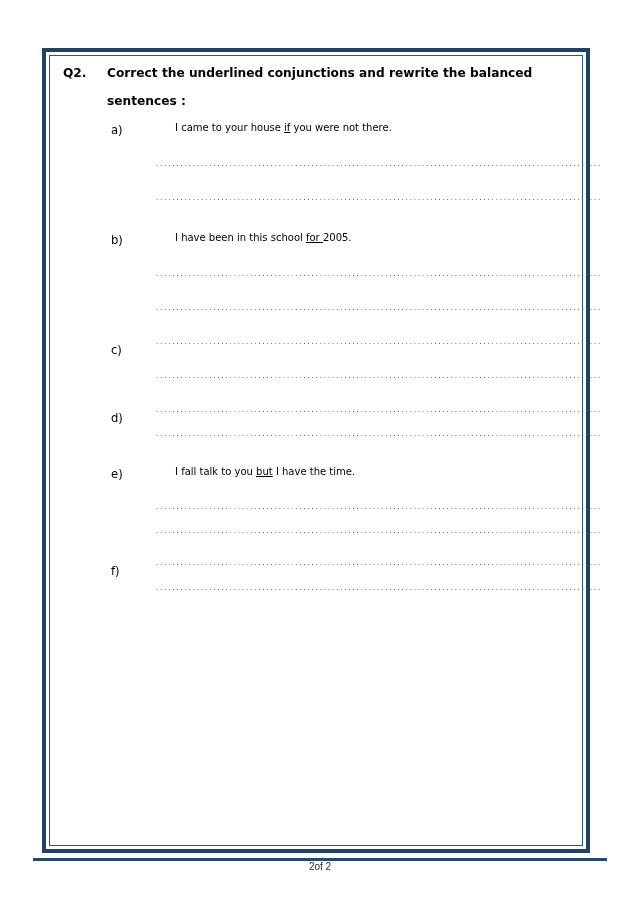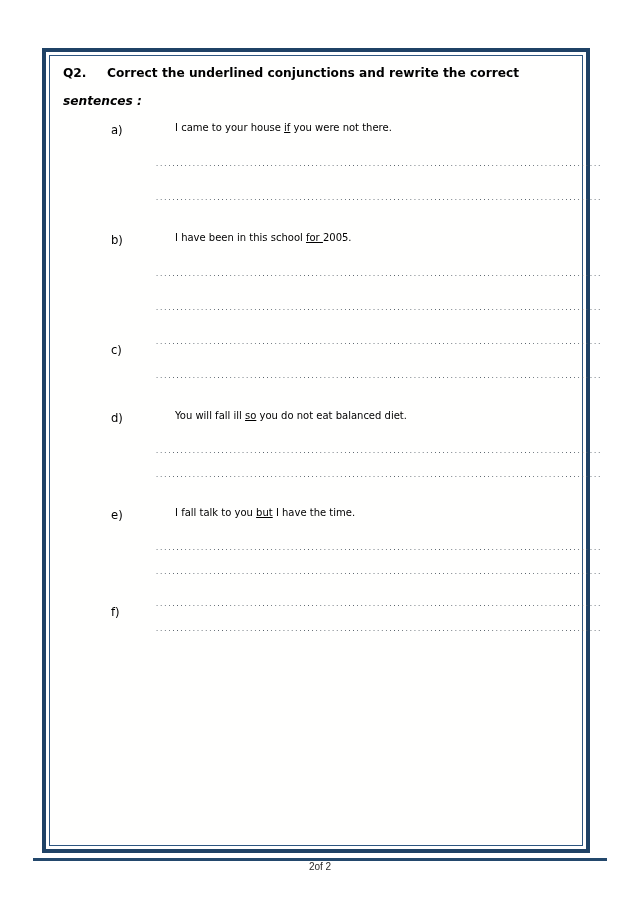--- a/index.html
+++ b/index.html
@@ -72,21 +72,21 @@
     left: 0;
     top: 0;
     font-weight: bold;
     font-size: 12.2px;
   }
   .heading-line1 {
     margin-left: 44px;
     padding-bottom: 16px;
   }
   .heading-line2 {
-    font-style: italic;
+    margin-left: 44px;
   }
 
   
   .items {
     margin-top: 16px;
   }
   .item {
     position: relative;
     margin-left: 48px;
   }
@@ -160,21 +160,21 @@
 
 <div class="page">
 
   <div class="outer-frame">
     <div class="inner-frame">
 
       <div class="content">
 
         <div class="heading">
           <span class="heading-number">Q2.</span>
-          <div class="heading-line1">Correct the underlined conjunctions and rewrite the correct</div>
+          <div class="heading-line1">Correct the underlined conjunctions and rewrite the balanced</div>
           <div class="heading-line2">sentences :</div>
         </div>
 
         <div class="items">
 
           <div class="item gap-wide">
             <span class="item-label">a)</span>
             <div class="item-text"><span>I came to your house </span><u>if</u><span> you were not there.</span></div>
             <div class="answer-lines">
               <div class="dotline dotline-1"></div>
@@ -194,21 +194,20 @@
           <div class="item gap-wide">
             <span class="item-label">c)</span>
             <div class="answer-lines">
               <div class="dotline dotline-1"></div>
               <div class="dotline dotline-2"></div>
             </div>
           </div>
 
           <div class="item gap-tight">
             <span class="item-label">d)</span>
-            <div class="item-text"><span>You will fall ill </span><u>so</u><span> you do not eat balanced diet.</span></div>
             <div class="answer-lines">
               <div class="dotline dotline-1"></div>
               <div class="dotline dotline-2"></div>
             </div>
           </div>
 
           <div class="item gap-tight">
             <span class="item-label">e)</span>
             <div class="item-text"><span>I fall talk to you </span><u>but</u><span> I have the time.</span></div>
             <div class="answer-lines">

